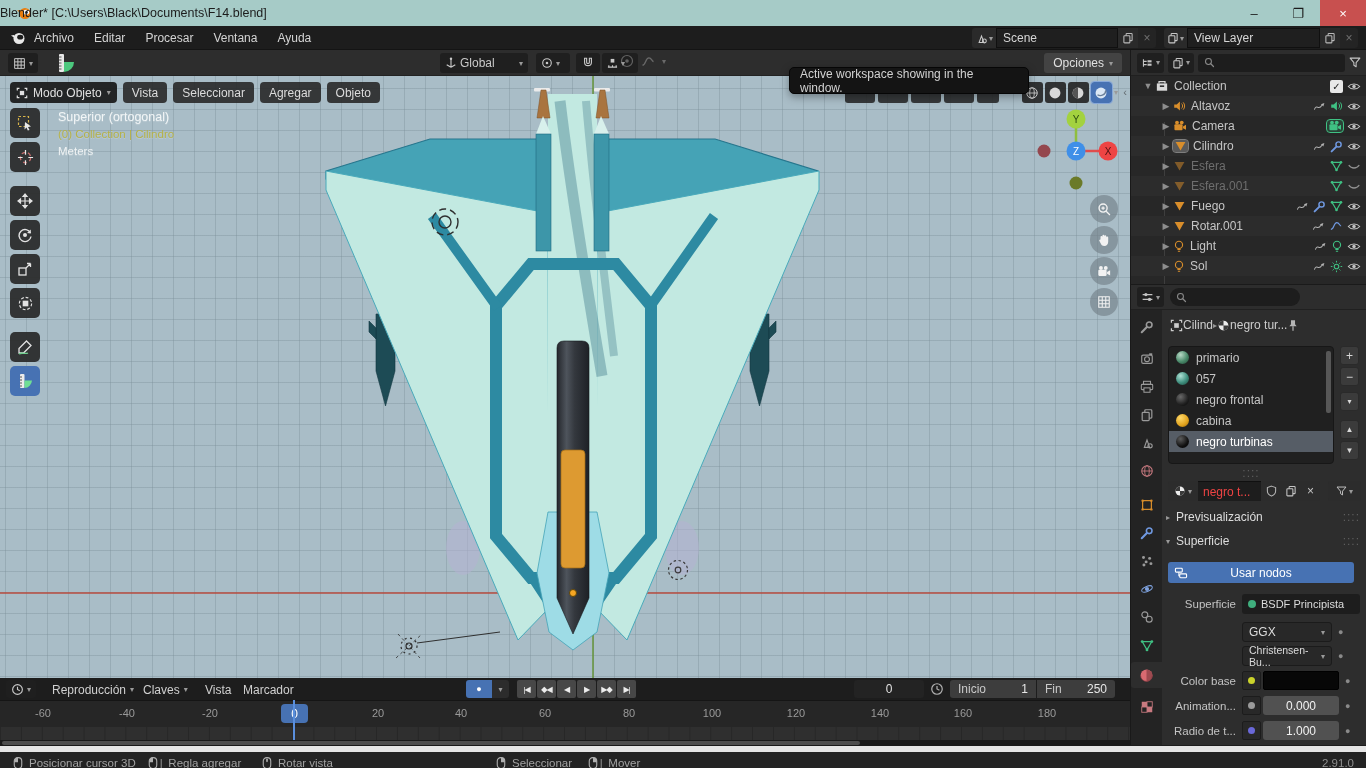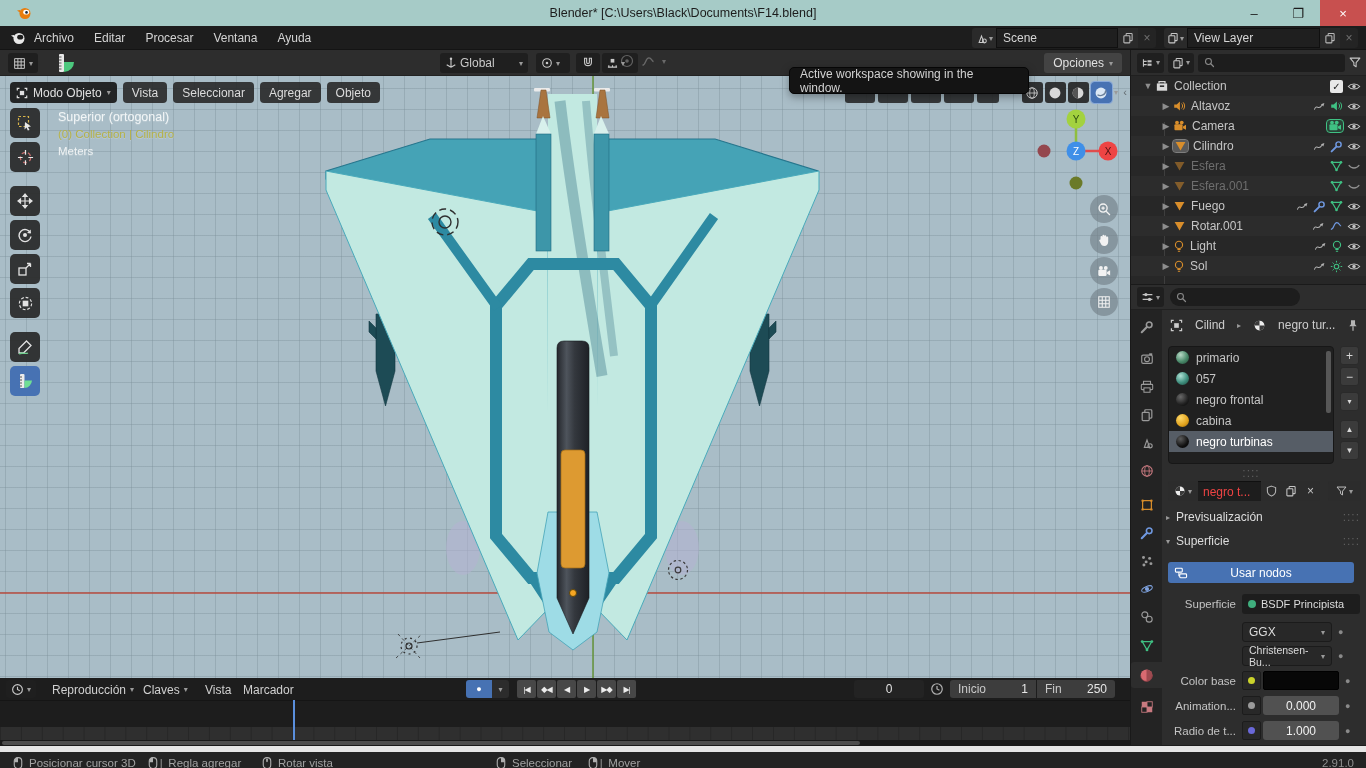--- a/index.html
+++ b/index.html
@@ -4,21 +4,21 @@
 <style>
   *{margin:0;padding:0;box-sizing:border-box;font-family:"Liberation Sans","DejaVu Sans",sans-serif;-webkit-user-select:none}
   html,body{width:1366px;height:768px;overflow:hidden;background:#1d1d1d}
   .app{position:relative;width:1366px;height:768px;font-size:12px;color:#cfcfcf}
   svg{display:block}
   .ic{display:inline-flex;align-items:center;justify-content:center}
 
   
   .titlebar{position:absolute;left:0;top:0;width:1366px;height:26px;background:#a6cbc7;display:flex;align-items:center;color:#1c1c1c}
   .titlebar .tlogo{margin-left:16px}
-  .titlebar .ttext{position:absolute;left:0;right:0;text-align:center;font-size:12.5px;color:#1c1c1c}
+  .titlebar .ttext{position:absolute;left:0;right:0;text-align:left;font-size:12.5px;color:#1c1c1c}
   .wctl{position:absolute;right:0;top:0;height:26px;display:flex}
   .wbtn{width:44px;height:26px;display:flex;align-items:center;justify-content:center;color:#1c1c1c;font-size:13px}
   .wbtn.close{background:#c8504f;color:#fff;width:46px}
 
   
   .topbar{position:absolute;left:0;top:26px;width:1366px;height:24px;background:#1d1d1d;border-bottom:1px solid #141414}
   .menus{position:absolute;left:34px;top:0;height:24px;display:flex;align-items:center;gap:20px;color:#d4d4d4;font-size:12px}
   .menus span{cursor:default}
   .tabs{position:absolute;left:296px;top:0;height:24px;display:flex;gap:2px;align-items:flex-end}
   .tab{height:23px;line-height:23px;padding:0 10px;background:#262626;color:#8f8f8f;border-radius:4px 4px 0 0;font-size:12px;white-space:nowrap}
@@ -90,21 +90,21 @@
   .guide{position:absolute;left:33px;top:46px;width:1px;height:180px;background:#3e3e3e}
 
   
   .phead{position:absolute;left:0;top:234px;width:236px;height:26px;background:#2d2d2d;border-top:1px solid #1a1a1a;border-bottom:1px solid #202020;display:flex;align-items:center;gap:6px;padding:0 6px}
   .props{position:absolute;left:0;top:260px;width:236px;height:435px;background:#2d2d2d}
   .ptabs{position:absolute;left:0;top:0;width:31px;height:435px;background:#232323}
   .ptab{position:absolute;left:0;width:31px;height:26px;display:flex;align-items:center;justify-content:center;color:#9a9a9a}
   .ptab.active{background:#2d2d2d;border-radius:3px 0 0 3px}
   .pcontent{position:absolute;left:31px;top:0;width:205px;height:435px;font-size:12px}
   .prow{position:absolute;display:flex;align-items:center}
-  .crumb{left:8px;top:8px;gap:12px;color:#cdcdcd}
+  .crumb{left:8px;top:8px;gap:0;color:#cdcdcd}
   .slotlist{position:absolute;left:6px;top:36px;width:166px;height:118px;background:#202020;border:1px solid #171717;border-radius:4px;overflow:hidden}
   .slot{height:21px;display:flex;align-items:center;gap:7px;padding:0 7px;color:#c6c6c6}
   .slot.sel{background:#565d66;color:#fff}
   .sph{width:13px;height:13px;border-radius:50%}
   .slotscroll{position:absolute;right:2px;top:4px;width:5px;height:62px;background:#575757;border-radius:2px}
   .sidebtns{position:absolute;left:178px;top:36px;width:20px}
   .sbtn{position:absolute;left:0;width:19px;height:19px;background:#3b3b3b;border:1px solid #2a2a2a;border-radius:3px;color:#d8d8d8;display:flex;align-items:center;justify-content:center}
   .griprow{left:6px;top:156px;width:166px;color:#5f5f5f;justify-content:center;letter-spacing:1px}
   .dbrow{left:6px;top:170px;width:193px;height:22px;gap:0}
   .dbx{height:20px;background:#2c2c2c;display:flex;align-items:center;justify-content:center;color:#c5c5c5}
@@ -1210,20 +1210,35 @@
         </span>
       <span class="range" style="left:950px;width:86px;border-radius:3px 0 0 3px">
           <span style="color:#c9c9c9">Inicio</span>
           <span>1</span>
         </span>
       <span class="range" style="left:1037px;width:78px;border-radius:0 3px 3px 0">
           <span style="color:#c9c9c9">Fin</span>
           <span>250</span>
         </span>
     </div>
+    <div class="ruler">
+      <span class="tick" style="left:43px">-60</span>
+      <span class="tick" style="left:127px">-40</span>
+      <span class="tick" style="left:210px">-20</span>
+      <span class="tick" style="left:378px">20</span>
+      <span class="tick" style="left:461px">40</span>
+      <span class="tick" style="left:545px">60</span>
+      <span class="tick" style="left:629px">80</span>
+      <span class="tick" style="left:712px">100</span>
+      <span class="tick" style="left:796px">120</span>
+      <span class="tick" style="left:880px">140</span>
+      <span class="tick" style="left:963px">160</span>
+      <span class="tick" style="left:1047px">180</span>
+      <span class="framebadge">0</span>
+    </div>
     <div class="channels"></div>
     <div class="playhead"></div>
     <div class="tscroll">
         <div class="tthumb"></div>
       </div>
   </div>
 
   <div class="statusbar">
     <span class="hint" style="left:13px">
       <svg width="10" height="14" color="#b0b0b0">

